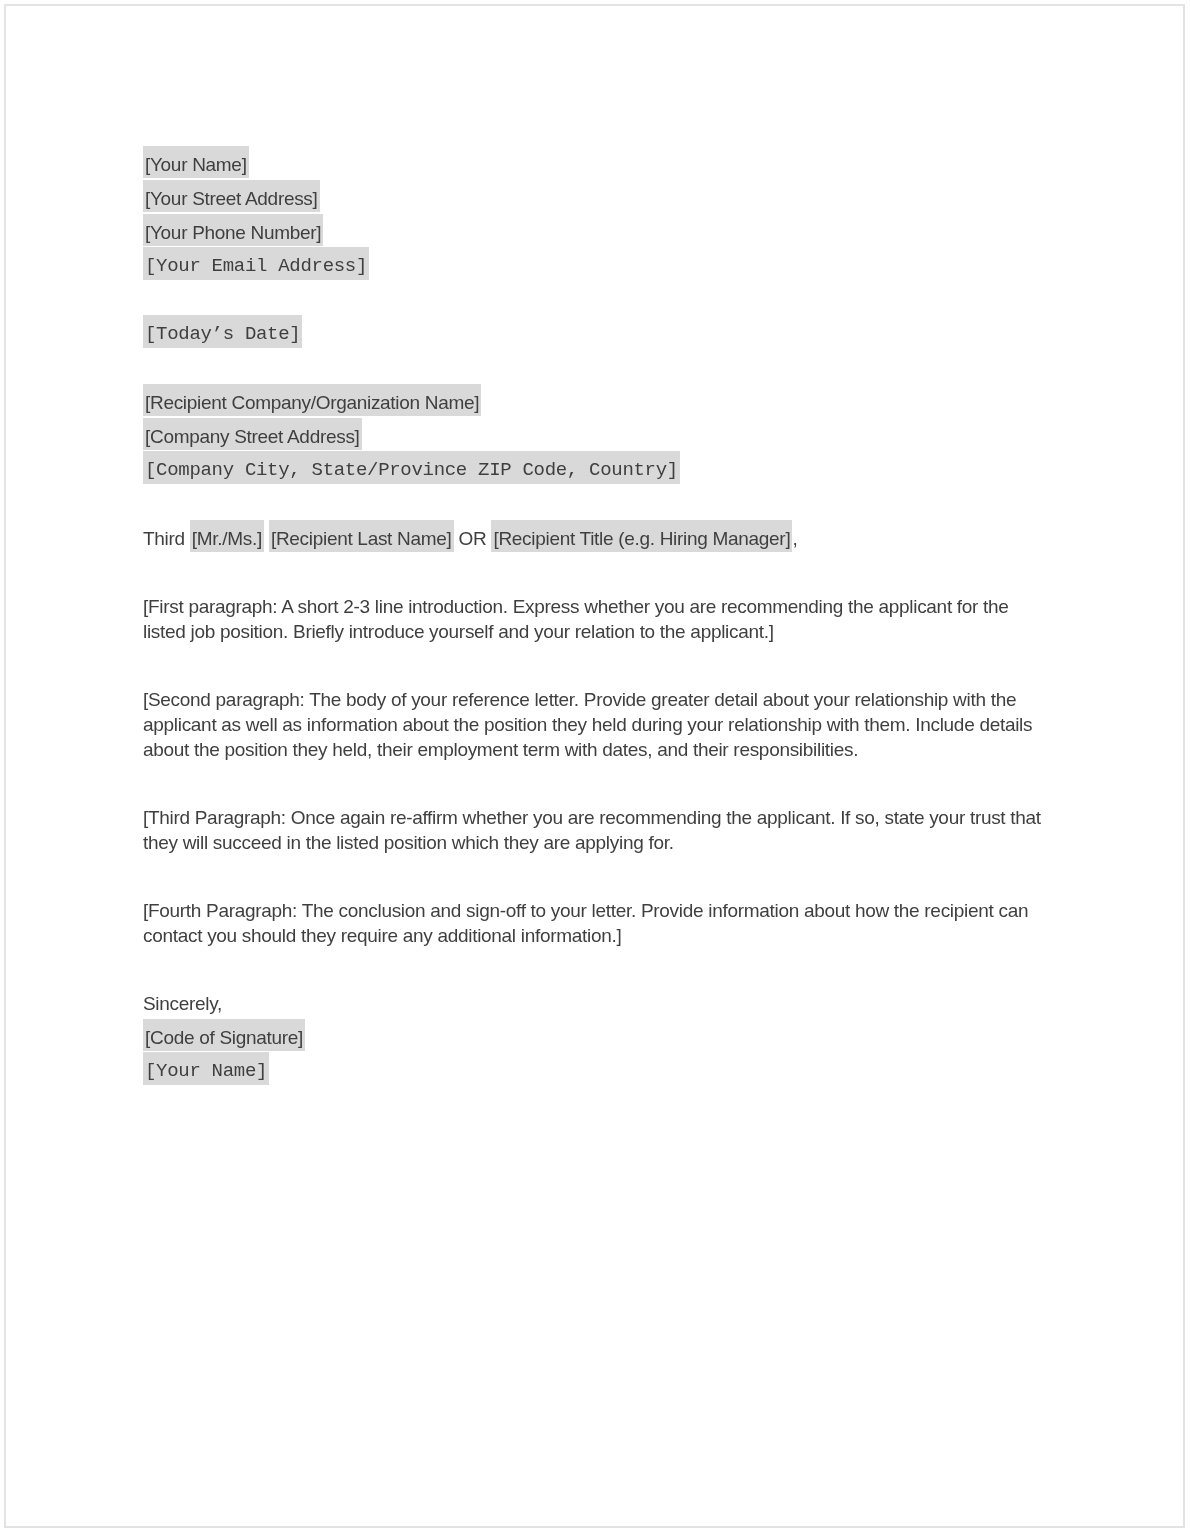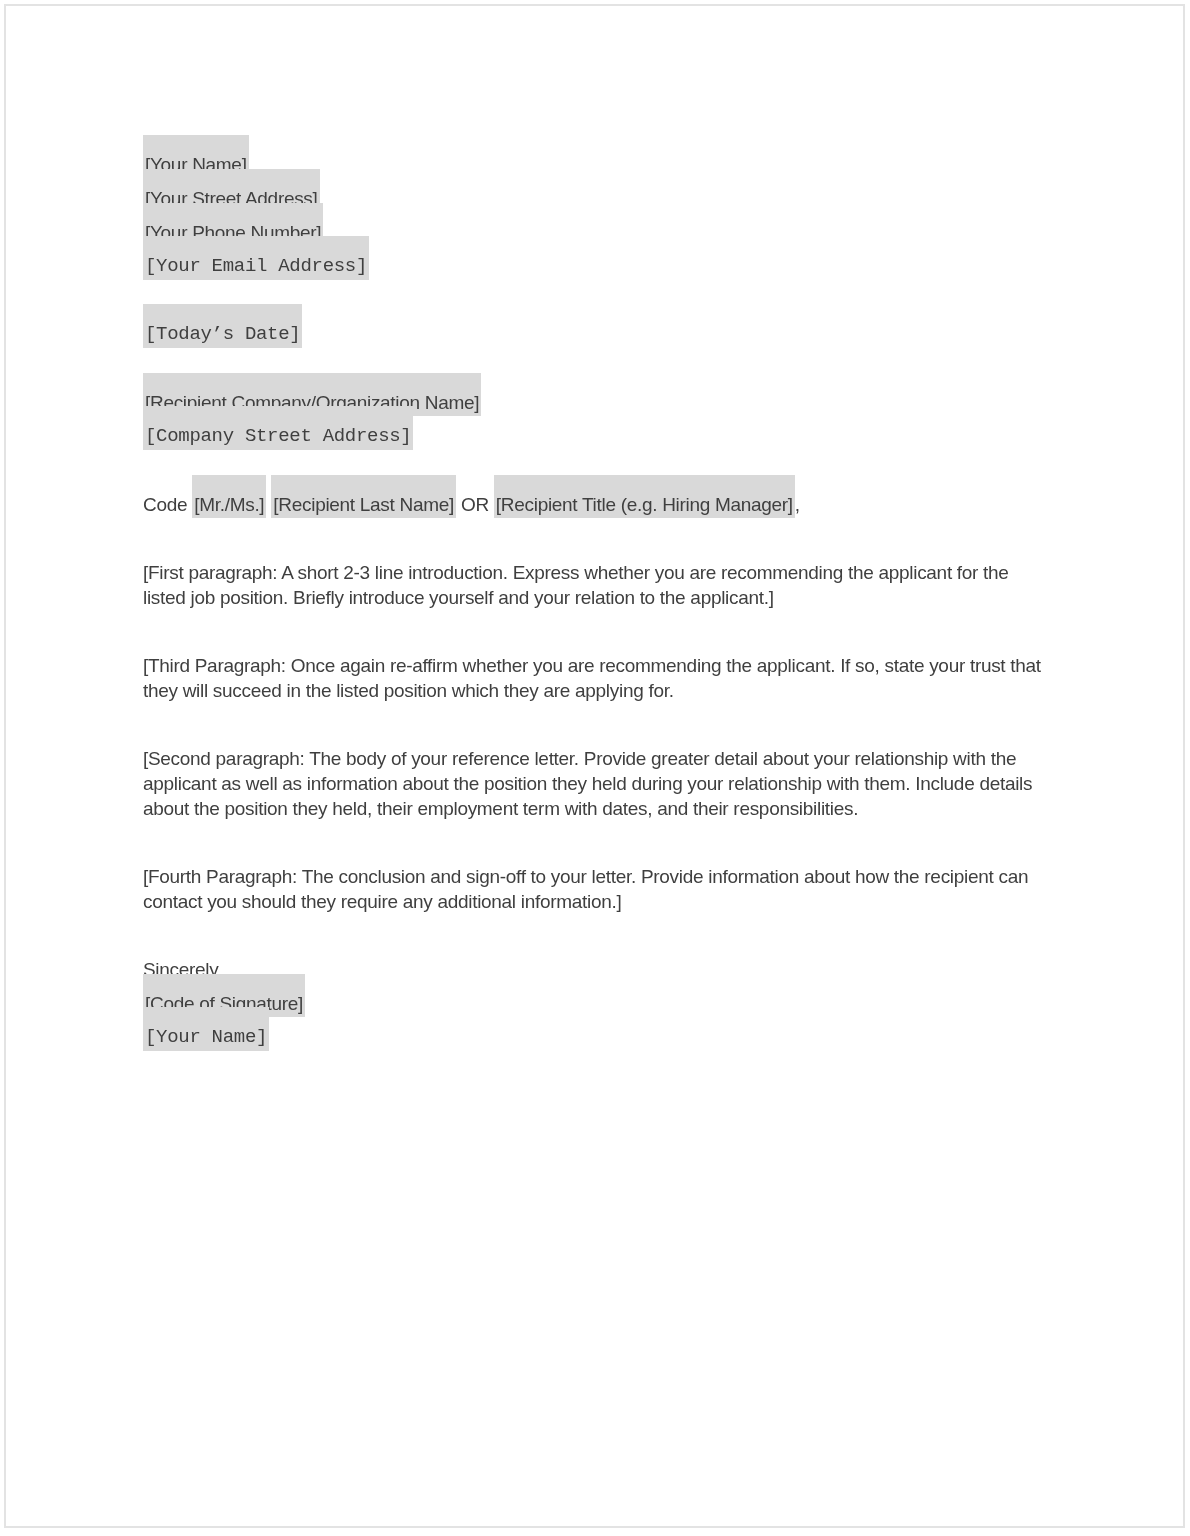--- a/index.html
+++ b/index.html
@@ -15,21 +15,21 @@
     border: 2px solid var(--border-c, #e3e3e3);
     padding: 146px 134px 0 137px;
     color: var(--text-c, #3f3f3f);
     font-size: 19px; line-height: 25px; letter-spacing: -0.3px;
   }
   .section { margin-bottom: 43px; }
   .line { margin-bottom: 9px; }
   .section .line:last-child { margin-bottom: 0; font-family: Liberation Mono, monospace; }
   .hl {
     background: var(--hl-c, #d9d9d9);
-    padding: 19px 2px 3px 2px;
+    padding: 8px 2px 3px 2px;
     text-align: center;
   }
   .para { margin-bottom: 43px; }
 </style>
 </head>
 <body>
 
 <div class="page">
 
   <div class="section">
@@ -39,33 +39,34 @@
     <div class="line"><span class="hl">[Your Email Address]</span></div>
   </div>
 
   <div class="section">
     <div class="line"><span class="hl">[Today’s Date]</span></div>
   </div>
 
   <div class="section">
     <div class="line"><span class="hl">[Recipient Company/Organization Name]</span></div>
     <div class="line"><span class="hl">[Company Street Address]</span></div>
+    <div class="line"><span class="hl">[Company City, State/Province ZIP Code, Country]</span></div>
   </div>
 
   <div class="section">
-    <span>Code</span>
+    <span>Third</span>
     <span class="hl">[Mr./Ms.]</span>
     <span class="hl">[Recipient Last Name]</span>
     <span>OR</span>
     <span class="hl">[Recipient Title (e.g. Hiring Manager]</span><span>,</span>
   </div>
 
   <p class="para">[First paragraph: A short 2-3 line introduction. Express whether you are recommending the applicant for the listed job position. Briefly introduce yourself and your relation to the applicant.]</p>
+  <p class="para">[Second paragraph: The body of your reference letter. Provide greater detail about your relationship with the applicant as well as information about the position they held during your relationship with them. Include details about the position they held, their employment term with dates, and their responsibilities.</p>
   <p class="para">[Third Paragraph: Once again re-affirm whether you are recommending the applicant. If so, state your trust that they will succeed in the listed position which they are applying for.</p>
-  <p class="para">[Second paragraph: The body of your reference letter. Provide greater detail about your relationship with the applicant as well as information about the position they held during your relationship with them. Include details about the position they held, their employment term with dates, and their responsibilities.</p>
   <p class="para">[Fourth Paragraph: The conclusion and sign-off to your letter. Provide information about how the recipient can contact you should they require any additional information.]</p>
 
   <div class="section">
     <div class="line">Sincerely,</div>
     <div class="line"><span class="hl">[Code of Signature]</span></div>
     <div class="line"><span class="hl">[Your Name]</span></div>
   </div>
 
 </div>
 

